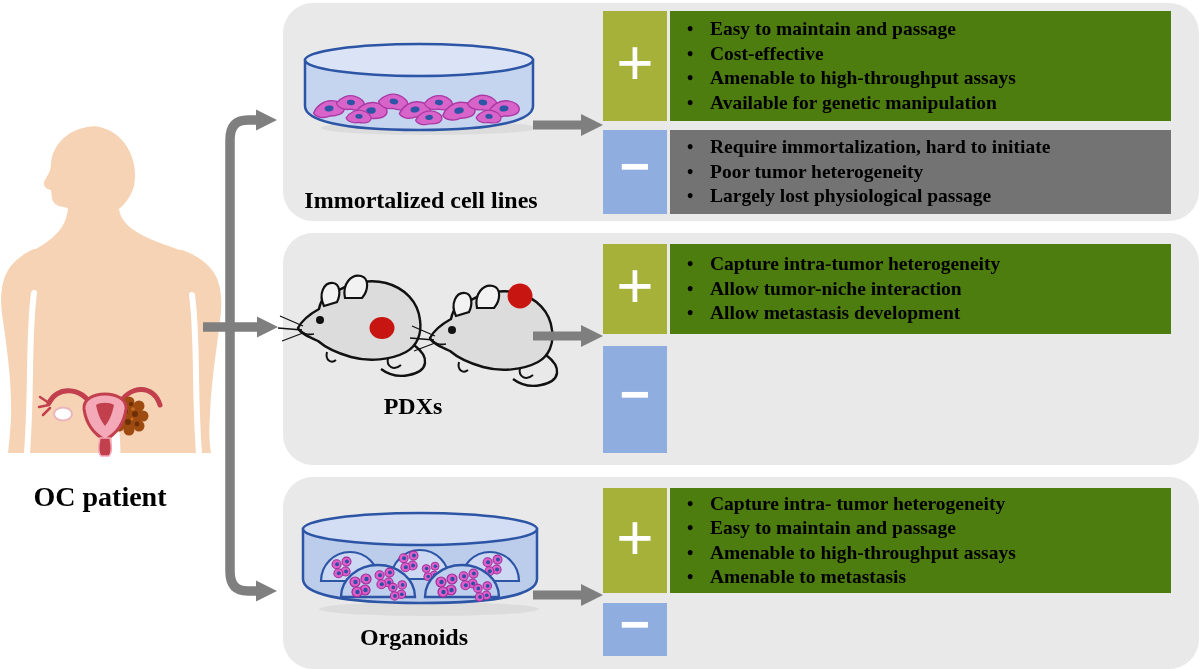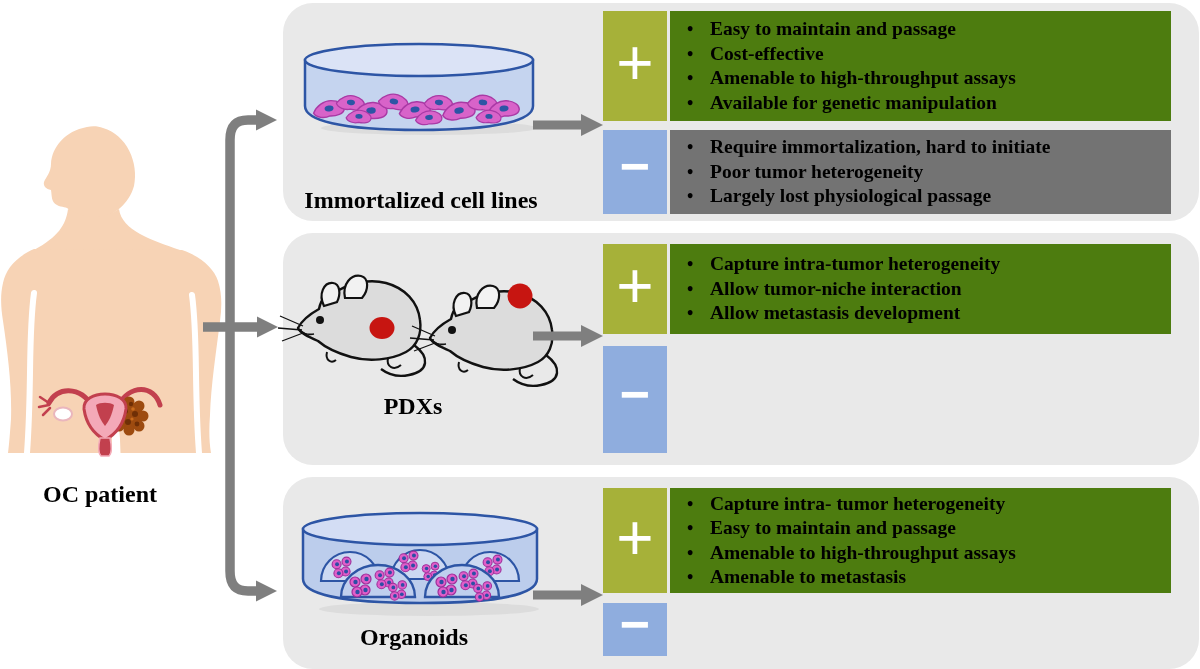--- a/index.html
+++ b/index.html
@@ -45,21 +45,21 @@
   .dish-svg,.mice-svg{position:absolute;overflow:visible;}
   #panel1 .dish-svg{left:16px;top:35px;}
   #panel2 .mice-svg{left:4px;top:25px;}
   #panel3 .dish-svg{left:14px;top:28px;}
   .feed-arrow{position:absolute;}
   #panel1 .feed-arrow{left:250px;top:111px;}
   #panel2 .feed-arrow{left:250px;top:92px;}
   #panel3 .feed-arrow{left:250px;top:107px;}
 
   .patient-label{position:absolute;left:25px;top:481px;width:150px;text-align:center;
-                 font-weight:bold;font-size:24px;color:#000;}
+                 font-weight:bold;font-size:28px;color:#000;}
 </style>
 </head>
 <body>
 
 <div class="canvas">
 
   <svg class="body-svg" width="240" height="332" viewBox="0 0 240 332">
     <g fill="#f7d3b5">
       <path d="M87,4 C65,8 52,24 51,41 C51,49 46,54 44,59 C43,63 46,66 51,67
                C52,73 51,79 57,82 C62,85 67,83 69,87 C72,94 84,98 96,96

